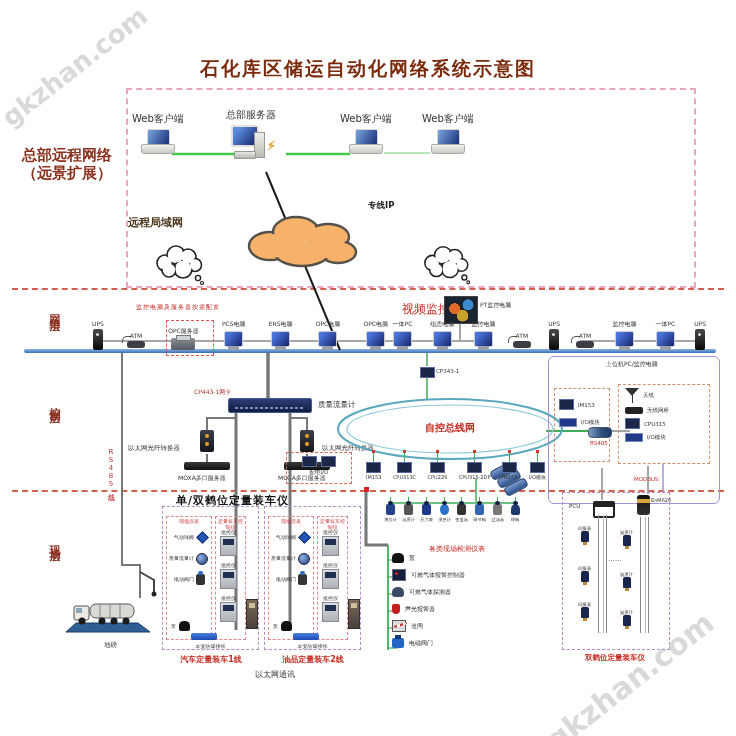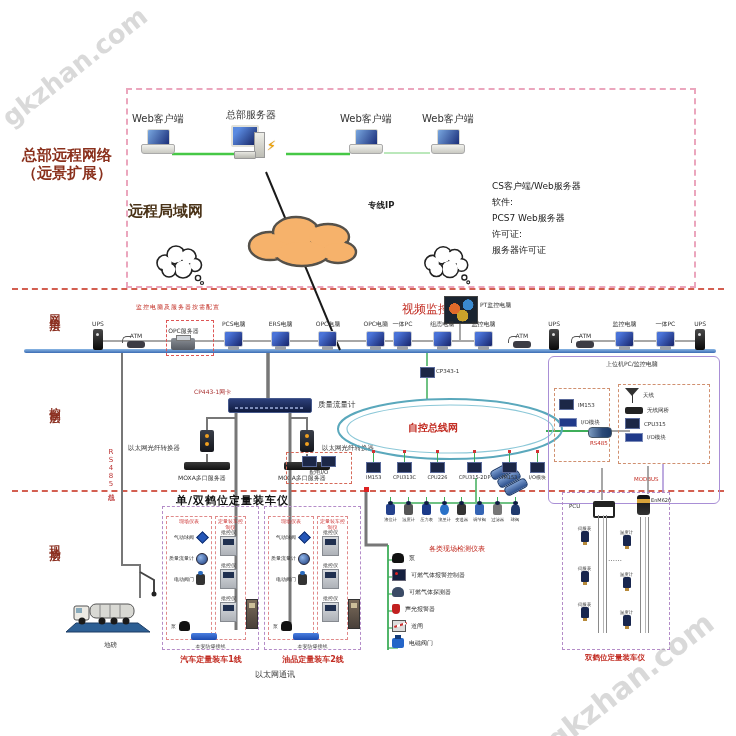--- a/index.html
+++ b/index.html
@@ -76,21 +76,21 @@
       background:linear-gradient(#2c3f7a,#101b3f);border:1px solid #46598c;border-radius:2px;z-index:3}
   .switch-icon::after{content:"";position:absolute;left:6px;right:6px;bottom:3px;height:2px;
       background:repeating-linear-gradient(90deg,#7d8cba 0 3px,transparent 3px 5px)}
   .conv-icon{position:absolute;width:14px;height:22px;background:linear-gradient(#3a3f4a,#14161c);
       border-radius:2px;z-index:3}
   .conv-icon::before{content:"";position:absolute;left:5px;top:4px;width:4px;height:4px;
       background:#f0a020;border-radius:50%;box-shadow:0 8px 0 #f0a020}
   .moxa-icon{position:absolute;width:46px;height:8px;background:linear-gradient(#3a3a3a,#111);
       border-radius:2px;z-index:3}
   .mod-icon{width:13px;height:9px;background:#1c2747;border:1px solid #5a6a9a}
-  .ring-lbl{position:absolute;left:408px;top:421px;width:84px;
+  .ring-lbl{position:absolute;left:408px;top:421px;width:84px;text-align:center;
       font-size:10px;font-weight:bold;color:#c22c22;z-index:3}
   .drops{position:absolute;left:366px;top:450px;width:180px;display:flex;
       justify-content:space-between;z-index:3}
   .drop-slot{display:flex;flex-direction:column;align-items:center}
   .drop-dot{width:3px;height:3px;background:#d23333}
   .drop-line{width:1px;height:9px;background:#3fae5a}
   .drop-label{font-size:5px;color:#333;margin-top:1px}
   .sub-box{position:absolute;left:286px;top:452px;width:66px;height:32px;
       border:1px dashed #d66a5a;z-index:3;display:flex;flex-direction:column;align-items:center;gap:2px;padding-top:3px;box-sizing:border-box}
   .sub-box .pair{display:flex;gap:4px}
@@ -228,20 +228,21 @@
     <line x1="388" y1="577" x2="398" y2="577" stroke="#3fae5a" stroke-width="1.2"></line>
     <line x1="388" y1="594" x2="398" y2="594" stroke="#3fae5a" stroke-width="1.2"></line>
     <line x1="388" y1="611" x2="398" y2="611" stroke="#3fae5a" stroke-width="1.2"></line>
     <line x1="388" y1="628" x2="398" y2="628" stroke="#3fae5a" stroke-width="1.2"></line>
     <line x1="388" y1="648" x2="398" y2="648" stroke="#3fae5a" stroke-width="1.2"></line>
   </svg>
 
   <div class="wm wm-tl">gkzhan.com</div>
   <div class="wm wm-br">gkzhan.com</div>
 
+  <div class="title">石化库区储运自动化网络系统示意图</div>
 
   <div class="hq-box"></div>
   <div class="lbl bold center" style="left:12px;top:146px;width:110px;font-size:15px;line-height:18px;color:#8a301c">
     <div>总部远程网络</div>
     <div>（远景扩展）</div>
   </div>
 
   <div class="pc-slot" style="left:132px;top:112px">
     <span class="pc-label">Web客户端</span>
     <span class="laptop-icon"></span>
@@ -255,31 +256,23 @@
   </div>
   <div class="pc-slot" style="left:340px;top:112px">
     <span class="pc-label">Web客户端</span>
     <span class="laptop-icon"></span>
   </div>
   <div class="pc-slot" style="left:422px;top:112px">
     <span class="pc-label">Web客户端</span>
     <span class="laptop-icon"></span>
   </div>
 
-  <div class="lbl bold" style="left:128px;top:202px;font-size:15px;color:#4a3318">远程局域网</div>
+  <div class="lbl bold" style="left:128px;top:215px;font-size:11px;color:#4a3318">远程局域网</div>
   <div class="lbl bold" style="left:368px;top:200px;font-size:8.5px;color:#222">专线IP</div>
 
-  <div class="abs" style="left:492px;top:180px;width:160px;display:flex;flex-direction:column;gap:3px">
-
-  <div style="font-size:9px;color:#222">CS客户端/Web服务器</div>
-      <div style="font-size:9px;color:#222">软件:</div>
-      <div style="font-size:9px;color:#222">PCS7 Web服务器</div>
-      <div style="font-size:9px;color:#222">许可证:</div>
-      <div style="font-size:9px;color:#222">服务器许可证</div>
-    </div>
 
   <svg class="abs z3" style="left:240px;top:208px" width="126" height="62" viewBox="0 0 126 62">
     <g stroke="#55514a" stroke-width="2.4" fill="#f6b26b">
       <ellipse cx="30" cy="38" rx="21" ry="14"></ellipse>
         <ellipse cx="56" cy="24" rx="23" ry="15"></ellipse>
       <ellipse cx="88" cy="29" rx="21" ry="13"></ellipse>
         <ellipse cx="98" cy="44" rx="18" ry="11"></ellipse>
       <ellipse cx="62" cy="45" rx="27" ry="13"></ellipse>
     </g>
     <g fill="#f6b26b">

